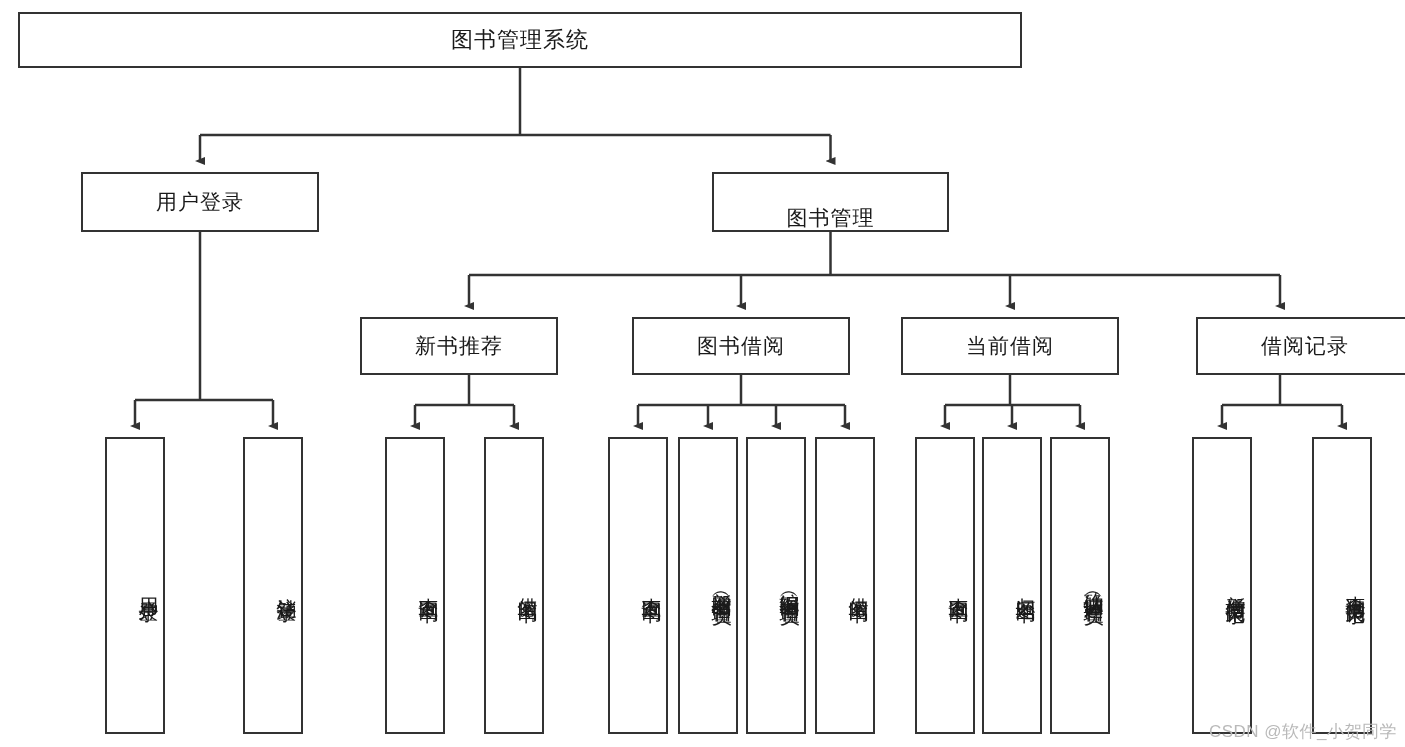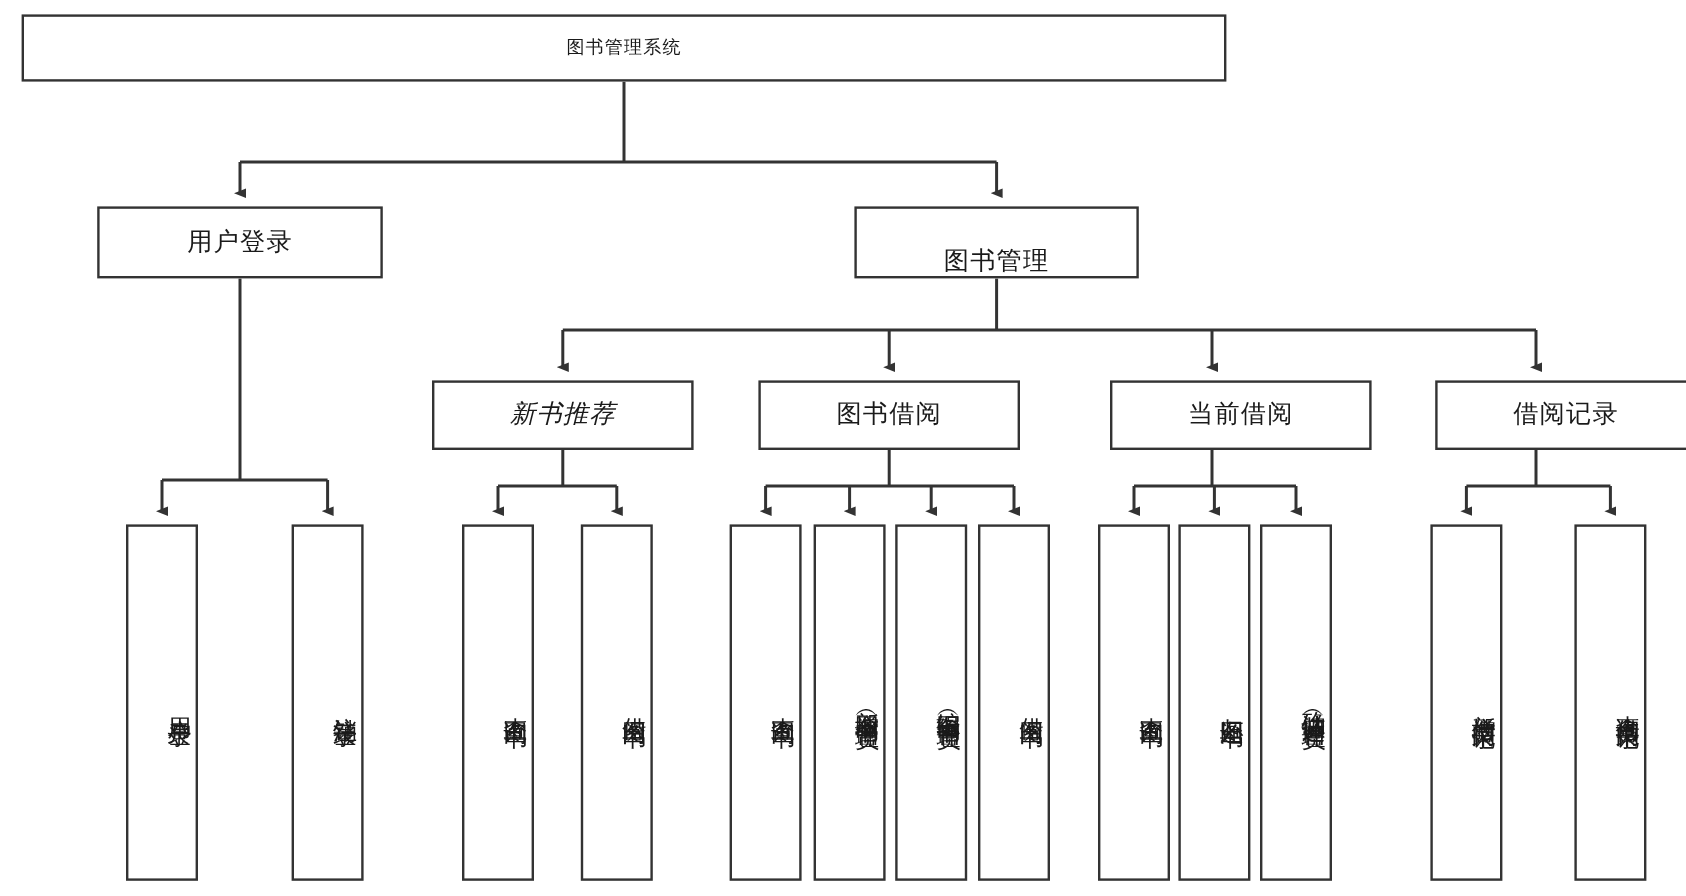--- a/index.html
+++ b/index.html
@@ -36,21 +36,21 @@
     justify-content: center;
     color: #1a1a1a;
   }
   .node.horizontal {
     font-size: 21px;
     letter-spacing: 1px;
     line-height: 1.2;
     text-align: center;
   }
   .node.root {
-    font-size: 15px;
+    font-size: 22px;
     text-align: center;
   }
   .node.vertical {
     writing-mode: vertical-rl;
     text-orientation: upright;
     font-size: 20px;
     line-height: 1.45;
     letter-spacing: 2px;
     padding: 10px 0;
     align-items: flex-start;
@@ -125,27 +125,27 @@
   <div id="nodes-layer">
       <div class="node horizontal root" style="left: 18px; top: 12px; width: 1004px; height: 56px;">
         <span>图书管理系统</span>
       </div>
       <div class="node horizontal" style="left: 81px; top: 172px; width: 238px; height: 60px;">
         <span>用户登录</span>
       </div>
       <div class="node horizontal" style="left: 712px; top: 172px; width: 237px; height: 60px; align-items: flex-end;">
         <span>图书管理</span>
       </div>
-      <div class="node horizontal" style="left: 360px; top: 317px; width: 218px; height: 58px; font-style: italic;">
+      <div class="node horizontal" style="left: 360px; top: 317px; width: 198px; height: 58px;">
         <span>新书推荐</span>
       </div>
       <div class="node horizontal" style="left: 632px; top: 317px; width: 218px; height: 58px; text-align: right;">
         <span>图书借阅</span>
       </div>
-      <div class="node horizontal" style="left: 901px; top: 317px; width: 218px; height: 58px; margin-left: 24px;">
+      <div class="node horizontal" style="left: 901px; top: 317px; width: 218px; height: 58px;">
         <span>当前借阅</span>
       </div>
       <div class="node horizontal" style="left: 1171px; top: 317px; width: 218px; height: 58px; margin-left: 25px;">
         <span>借阅记录</span>
       </div>
       <div class="node vertical" style="left: 105px; top: 437px; width: 60px; height: 297px;">
         <span class="vtext">用户登录</span>
       </div>
       <div class="node vertical" style="left: 243px; top: 437px; width: 60px; height: 297px;">
         <span class="vtext">注销登录</span>
@@ -178,14 +178,15 @@
         <span class="vtext">确认归还（管理员）</span>
       </div>
       <div class="node vertical" style="left: 1192px; top: 437px; width: 60px; height: 297px;">
         <span class="vtext">新增借阅记录</span>
       </div>
       <div class="node vertical" style="left: 1312px; top: 437px; width: 60px; height: 297px;">
         <span class="vtext">查询借阅记录</span>
       </div>
     </div>
 
+  <div id="watermark">CSDN @软件_小贺同学</div>
 
 </div>
 
 </body></html>

